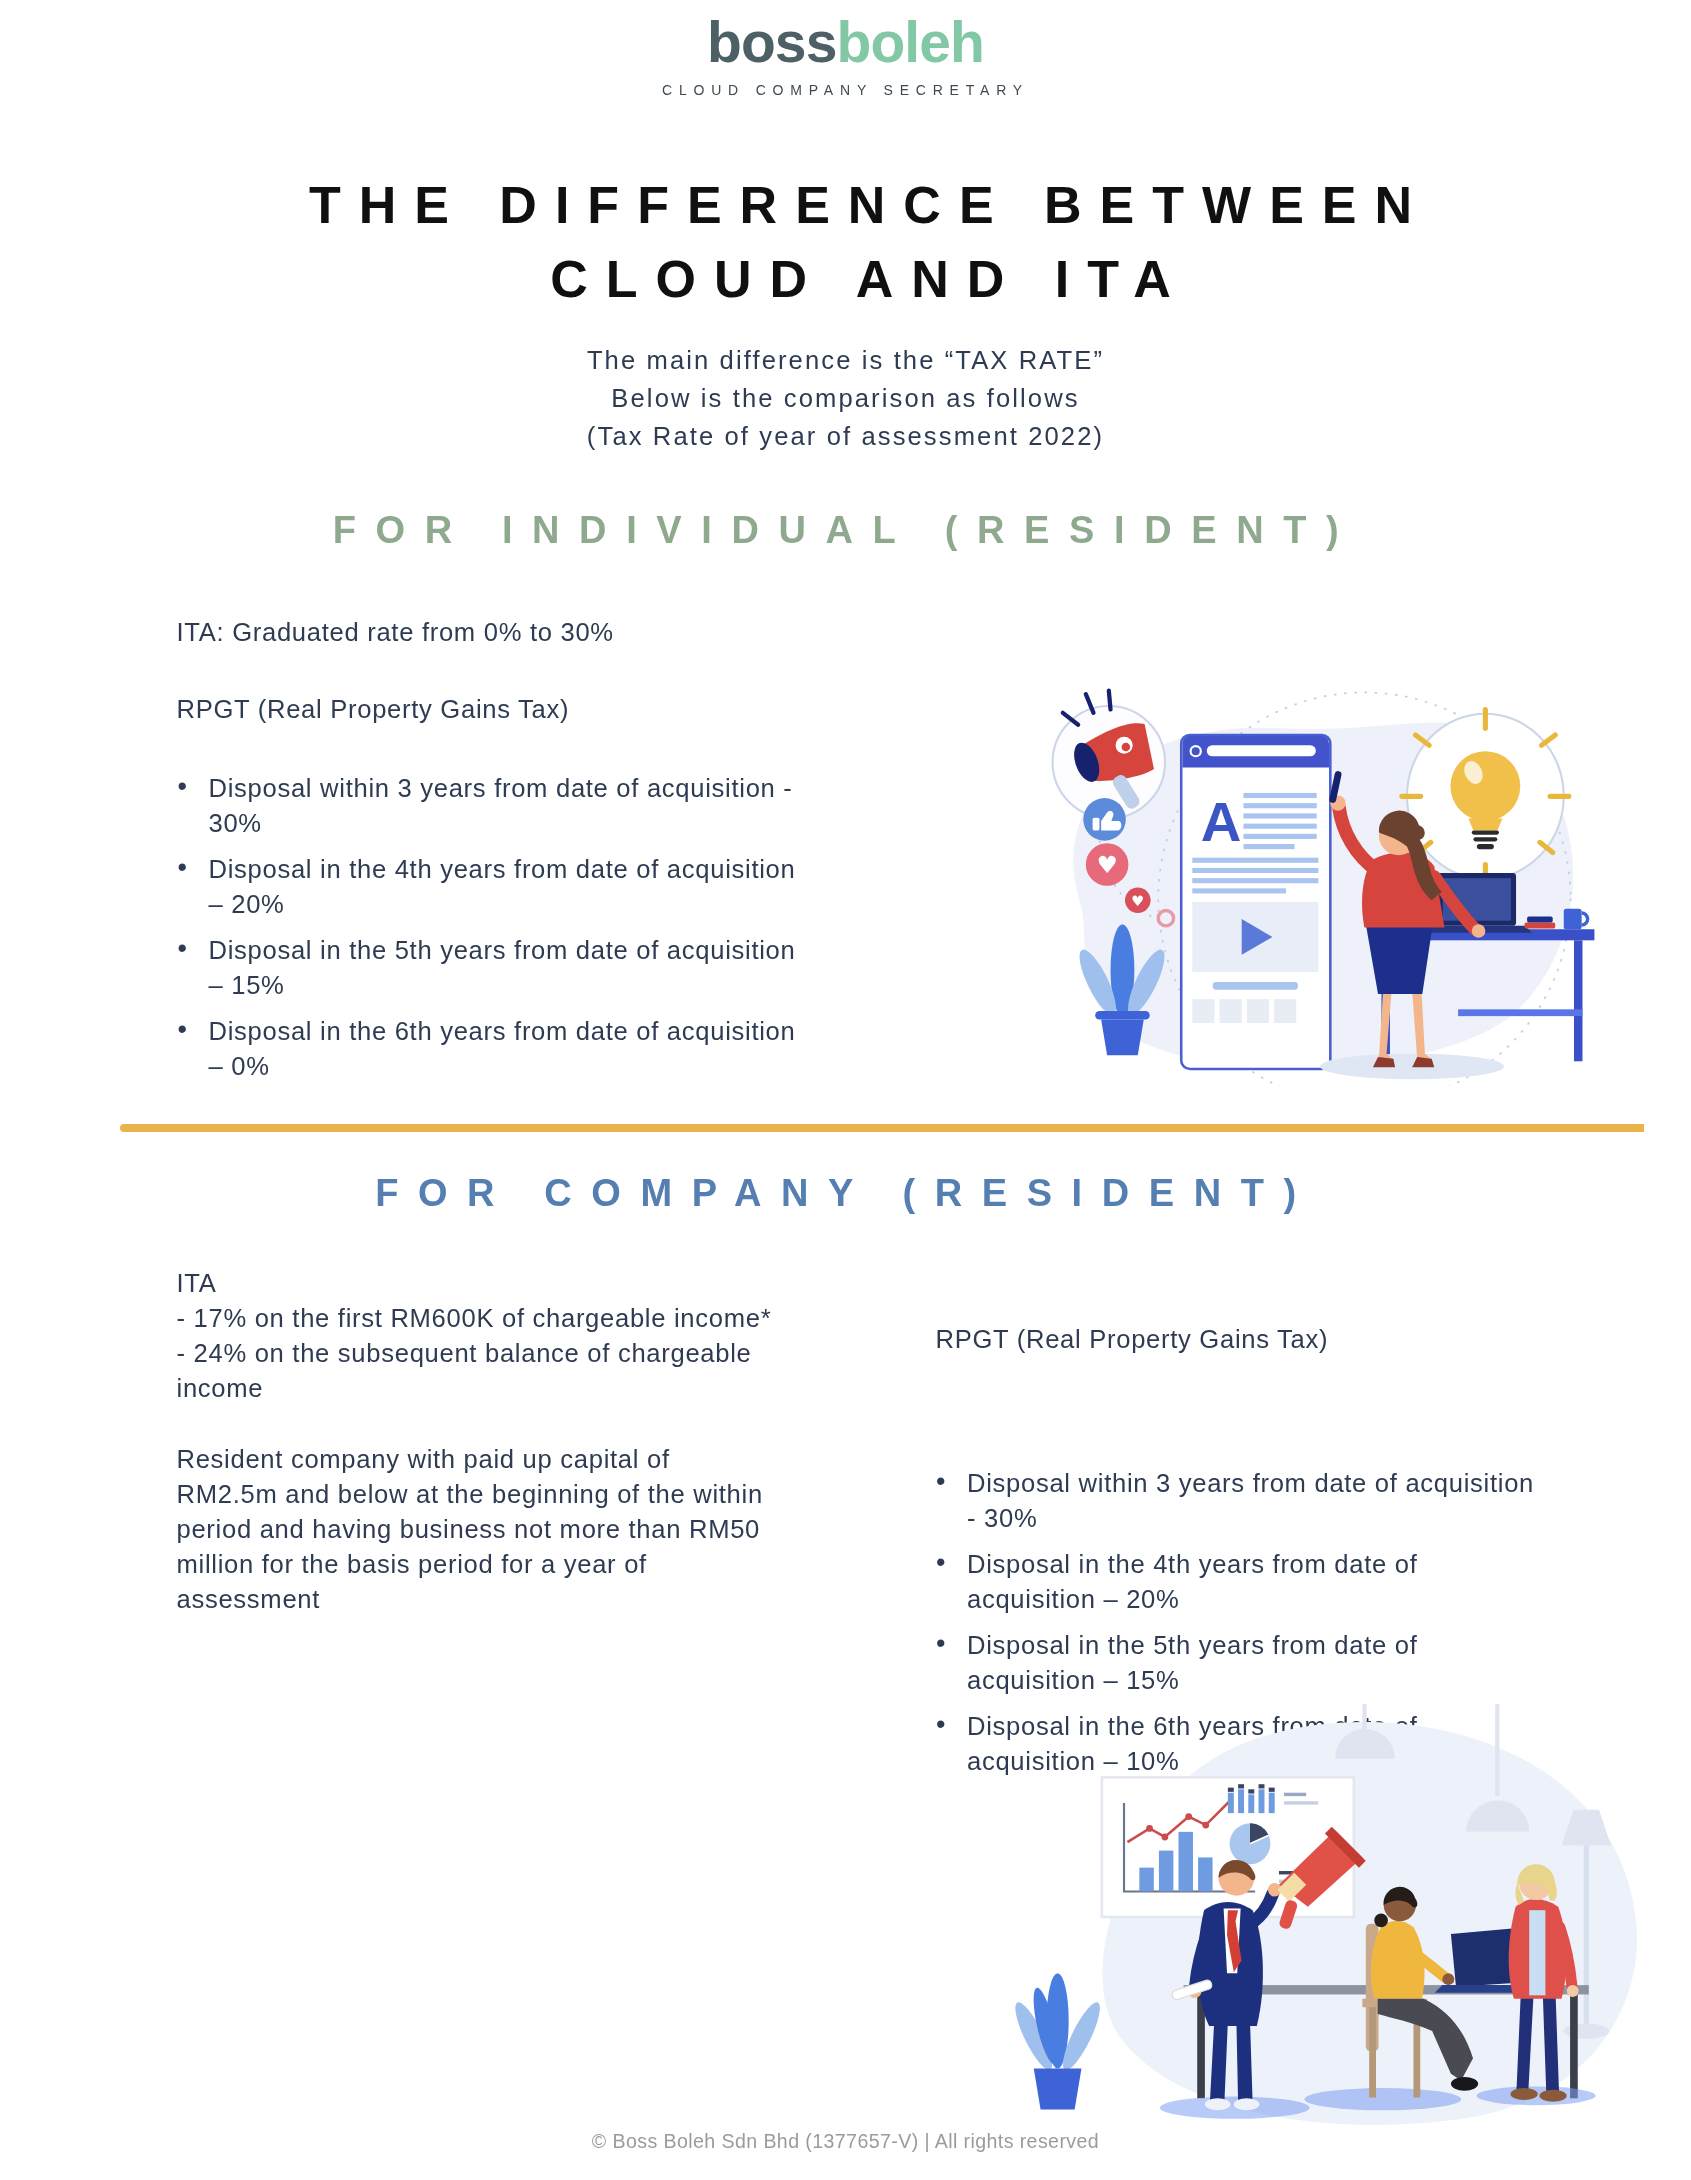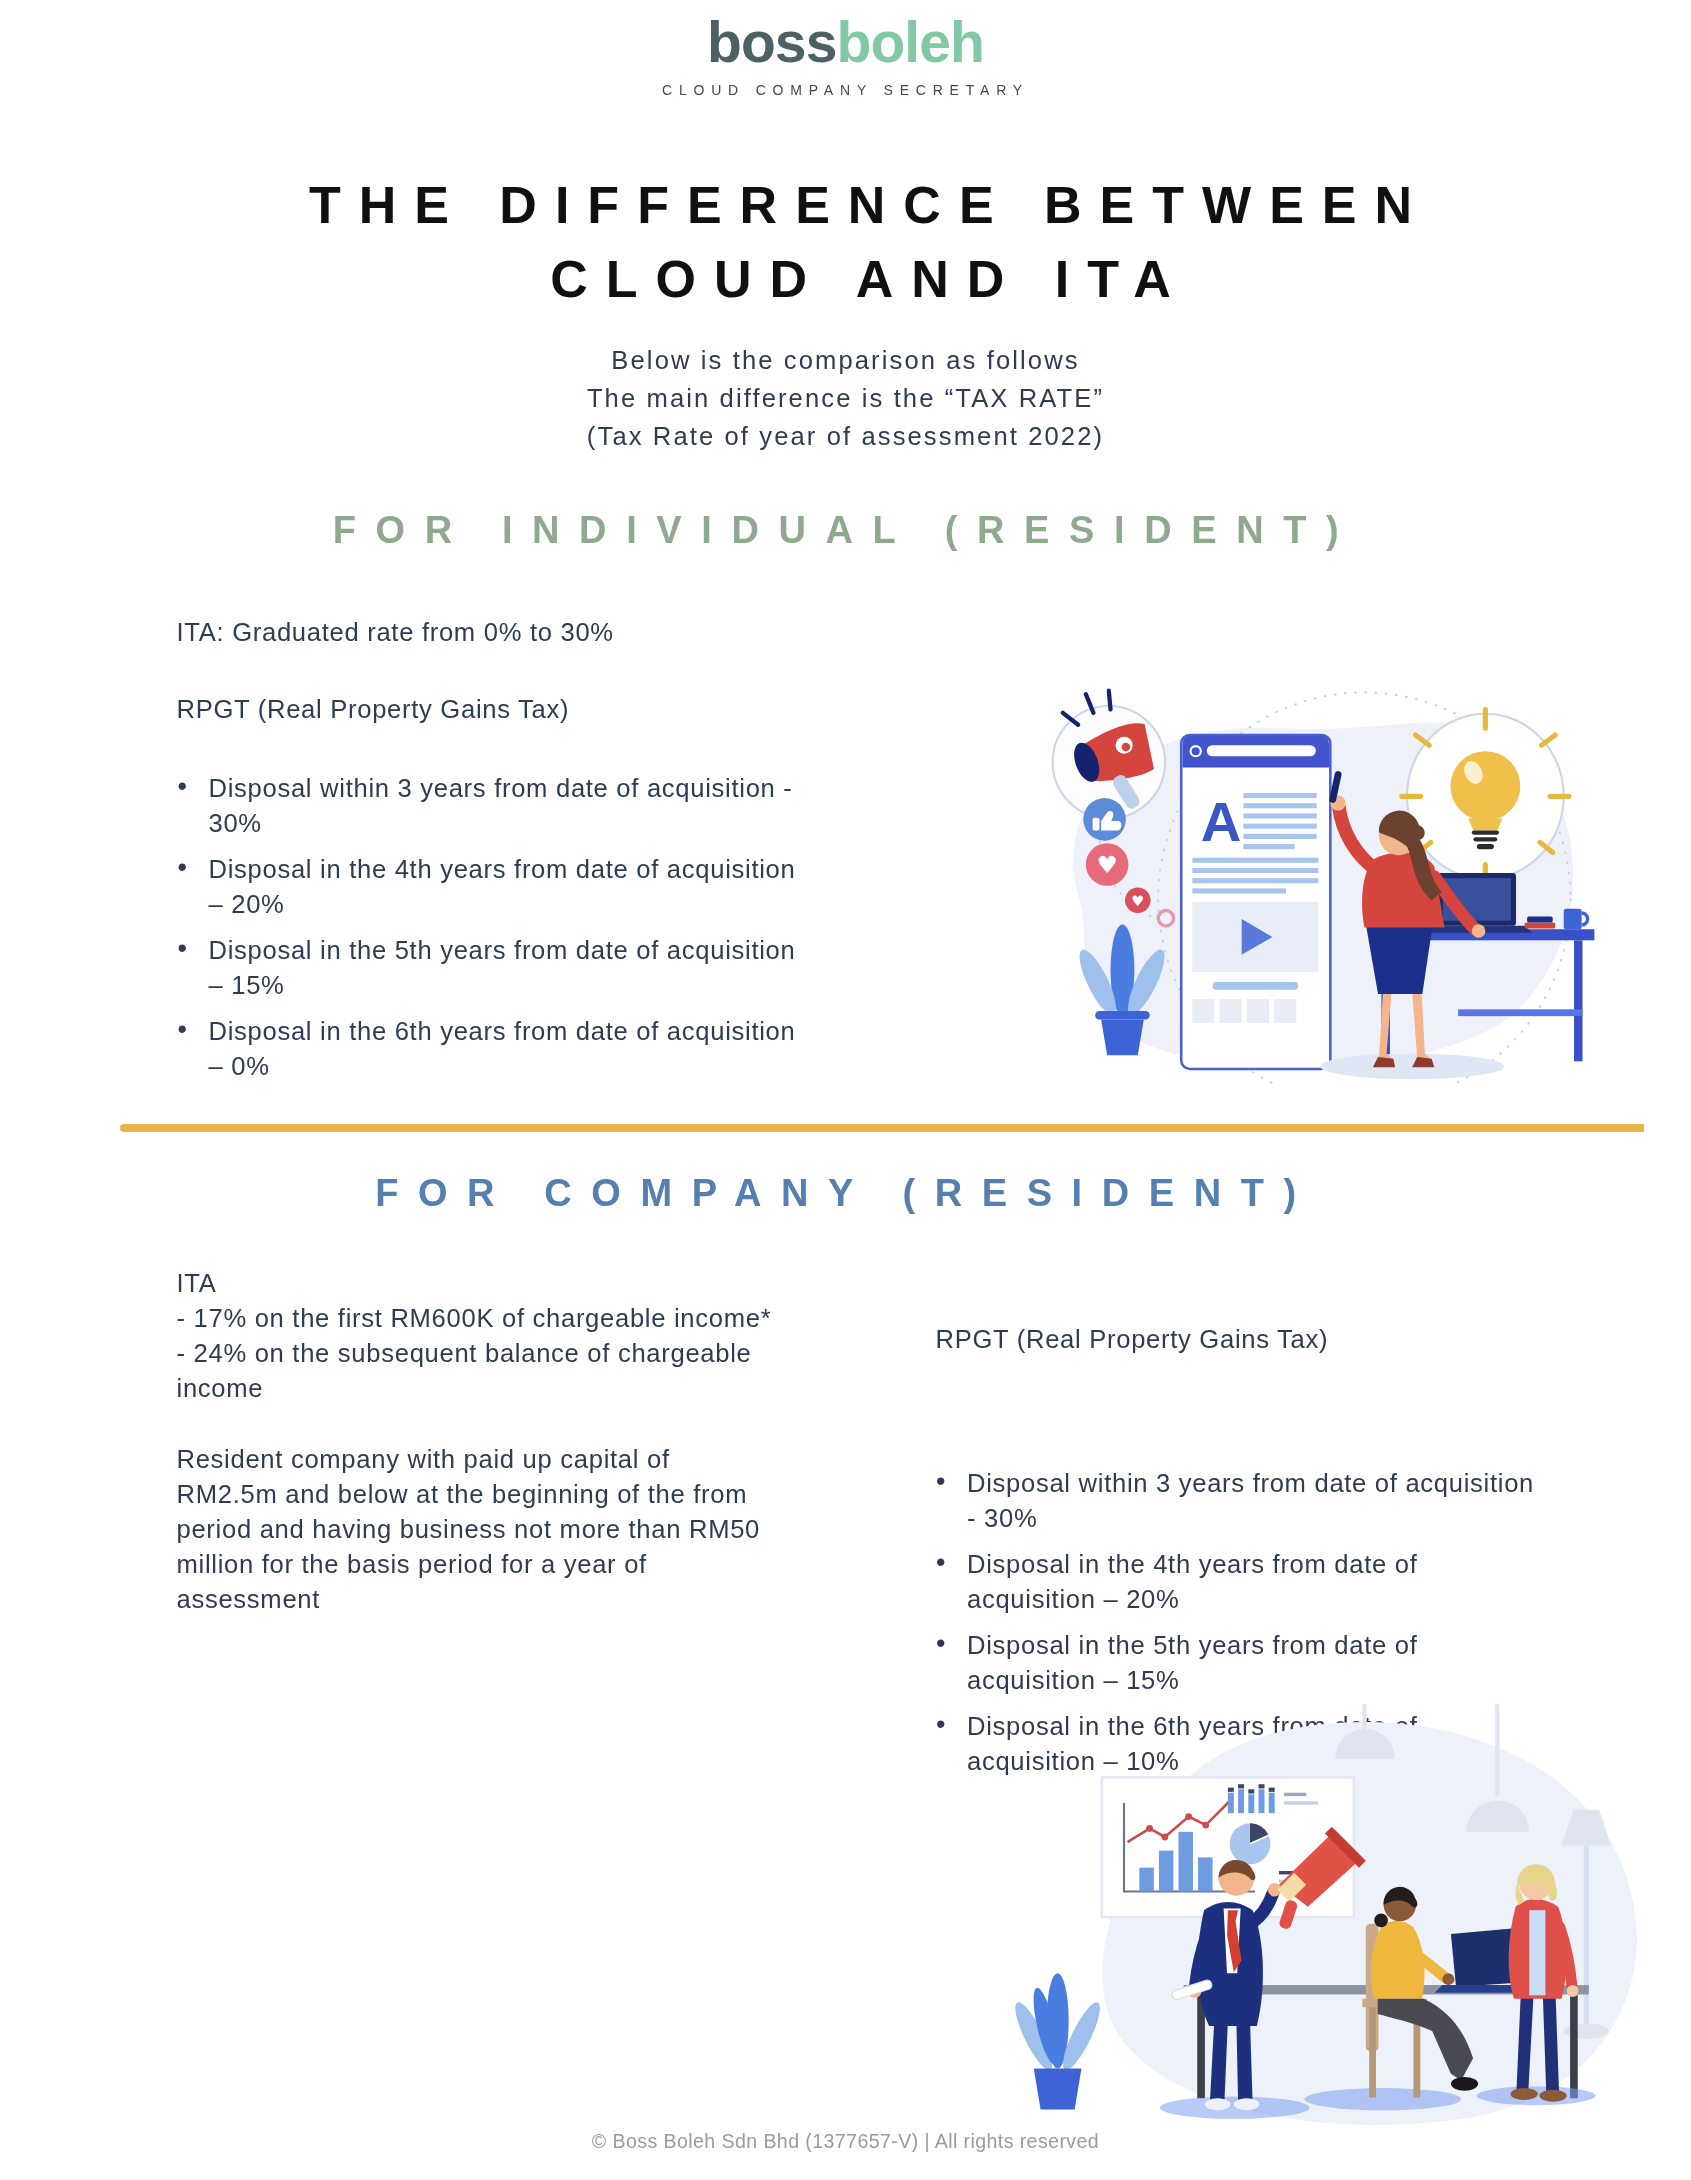--- a/index.html
+++ b/index.html
@@ -69,22 +69,22 @@
     <div class="logo-word"><span class="logo-boss">boss</span><span class="logo-boleh">boleh</span></div>
     <div class="logo-tagline">CLOUD COMPANY SECRETARY</div>
   </header>
 
   <h1 class="title">
     <span>THE DIFFERENCE BETWEEN</span>
     <span>CLOUD AND ITA</span>
   </h1>
 
   <div class="subtitle">
+    <div>The main difference is the “TAX RATE”</div>
     <div>Below is the comparison as follows</div>
-    <div>The main difference is the “TAX RATE”</div>
     <div>(Tax Rate of year of assessment 2022)</div>
   </div>
 
   <h2 class="section-heading heading-green">FOR INDIVIDUAL (RESIDENT)</h2>
 
   <p class="body-text ind-ita">ITA: Graduated rate from 0% to 30%</p>
   <p class="body-text ind-rpgt">RPGT (Real Property Gains Tax)</p>
 
   <ul class="bullets body-text ind-bullets">
     <li>Disposal within 3 years from date of acquisition - 30%</li>
@@ -225,21 +225,21 @@
   </svg>
 
   <div class="divider"></div>
 
   <h2 class="section-heading heading-blue">FOR COMPANY (RESIDENT)</h2>
 
   <div class="col-left body-text">
     <p>ITA</p>
     <p> - 17% on the first RM600K of chargeable income*</p>
     <p> - 24% on the subsequent balance of chargeable income</p>
-    <p class="note">Resident company with paid up capital of RM2.5m and below at the beginning of the from period and having business not more than RM50 million for the basis period for a year of assessment</p>
+    <p class="note">Resident company with paid up capital of RM2.5m and below at the beginning of the within period and having business not more than RM50 million for the basis period for a year of assessment</p>
   </div>
 
   <div class="col-right body-text">
     <p>RPGT (Real Property Gains Tax)</p>
     <ul class="bullets">
       <li>Disposal within 3 years from date of acquisition - 30%</li>
       <li>Disposal in the 4th years from date of acquisition – 20%</li>
       <li>Disposal in the 5th years from date of acquisition – 15%</li>
       <li>Disposal in the 6th years from date of acquisition – 10%</li>
     </ul>

